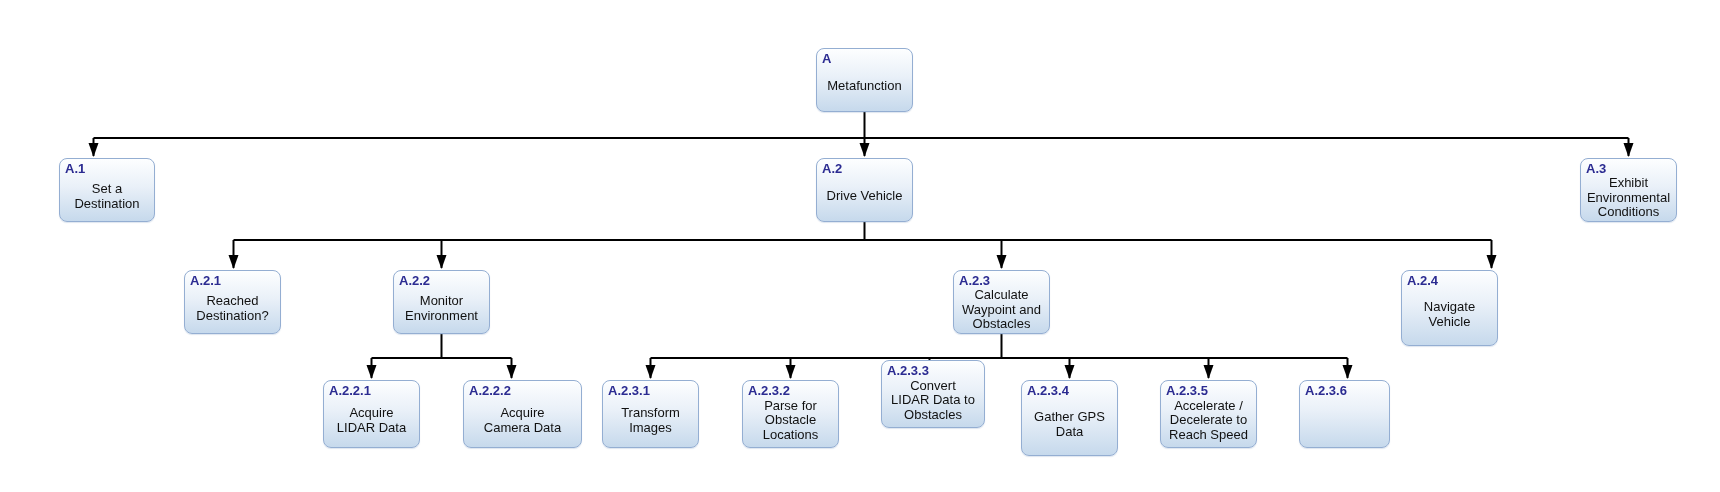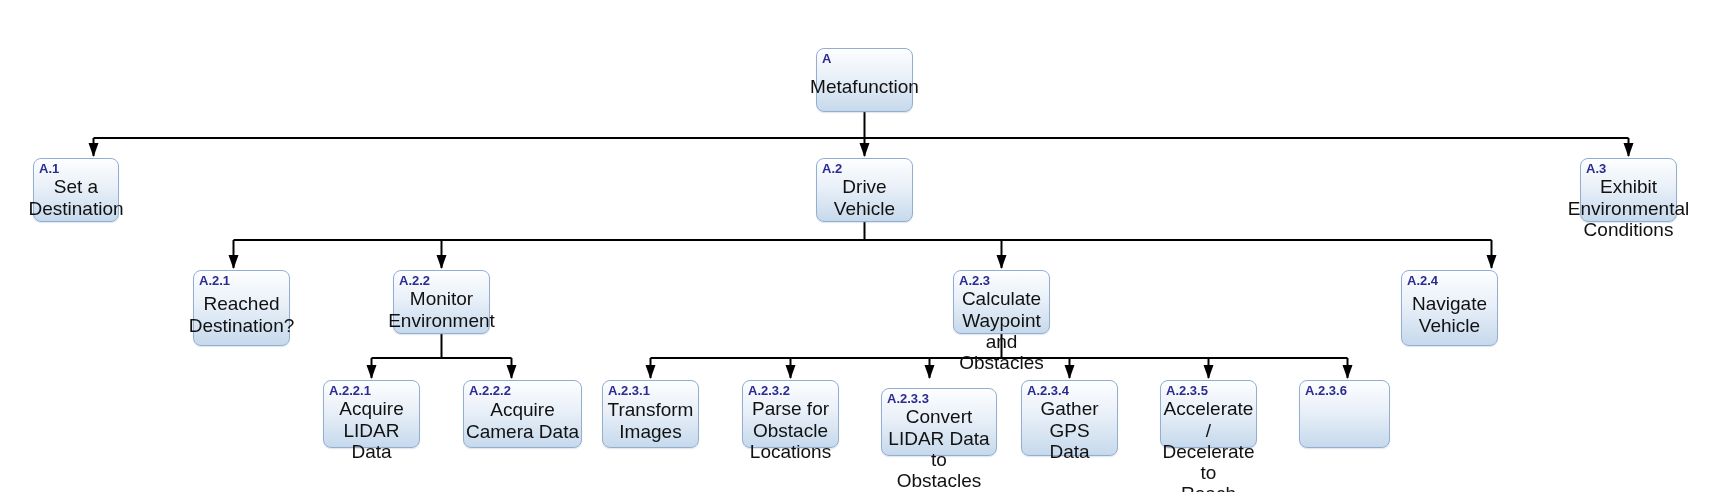--- a/index.html
+++ b/index.html
@@ -32,21 +32,21 @@
     line-height: 1.1;
     color: var(--id-text, #2b2b91);
     padding: 3px 0 0 5px;
   }
   .node-label {
     flex: 1;
     display: flex;
     align-items: center;
     justify-content: center;
     text-align: center;
-    font-size: 19px;
+    font-size: 13px;
     line-height: 1.12;
     color: var(--body-text, #111111);
     white-space: pre-line;
     padding: 0 2px 4px 2px;
   }
 </style>
 </head>
 <body>
 
 <div class="canvas">
@@ -89,37 +89,37 @@
       <path d="M1208.5 358 V378" marker-end="url(#arrow)"></path>
       <path d="M1347.5 358 V378" marker-end="url(#arrow)"></path>
     </g>
   </svg>
 
   <div class="node" style="left:816px;top:48px;width:97px;height:64px">
     <div class="node-id">A</div>
     <div class="node-label">Metafunction</div>
   </div>
 
-  <div class="node" style="left:33px;top:158px;width:86px;height:64px">
+  <div class="node" style="left:59px;top:158px;width:96px;height:64px">
     <div class="node-id">A.1</div>
     <div class="node-label">Set a
 Destination</div>
   </div>
   <div class="node" style="left:816px;top:158px;width:97px;height:64px">
     <div class="node-id">A.2</div>
     <div class="node-label">Drive Vehicle</div>
   </div>
   <div class="node" style="left:1580px;top:158px;width:97px;height:64px">
     <div class="node-id">A.3</div>
     <div class="node-label">Exhibit
 Environmental
 Conditions</div>
   </div>
 
-  <div class="node" style="left:193px;top:270px;width:97px;height:76px">
+  <div class="node" style="left:184px;top:270px;width:97px;height:64px">
     <div class="node-id">A.2.1</div>
     <div class="node-label">Reached
 Destination?</div>
   </div>
   <div class="node" style="left:393px;top:270px;width:97px;height:64px">
     <div class="node-id">A.2.2</div>
     <div class="node-label">Monitor
 Environment</div>
   </div>
   <div class="node" style="left:953px;top:270px;width:97px;height:64px">
@@ -148,21 +148,21 @@
     <div class="node-id">A.2.3.1</div>
     <div class="node-label">Transform
 Images</div>
   </div>
   <div class="node" style="left:742px;top:380px;width:97px;height:68px">
     <div class="node-id">A.2.3.2</div>
     <div class="node-label">Parse for
 Obstacle
 Locations</div>
   </div>
-  <div class="node" style="left:881px;top:388px;width:116px;height:68px">
+  <div class="node" style="left:881px;top:360px;width:104px;height:68px">
     <div class="node-id">A.2.3.3</div>
     <div class="node-label">Convert
 LIDAR Data to
 Obstacles</div>
   </div>
   <div class="node" style="left:1021px;top:380px;width:97px;height:76px">
     <div class="node-id">A.2.3.4</div>
     <div class="node-label">Gather GPS
 Data</div>
   </div>

